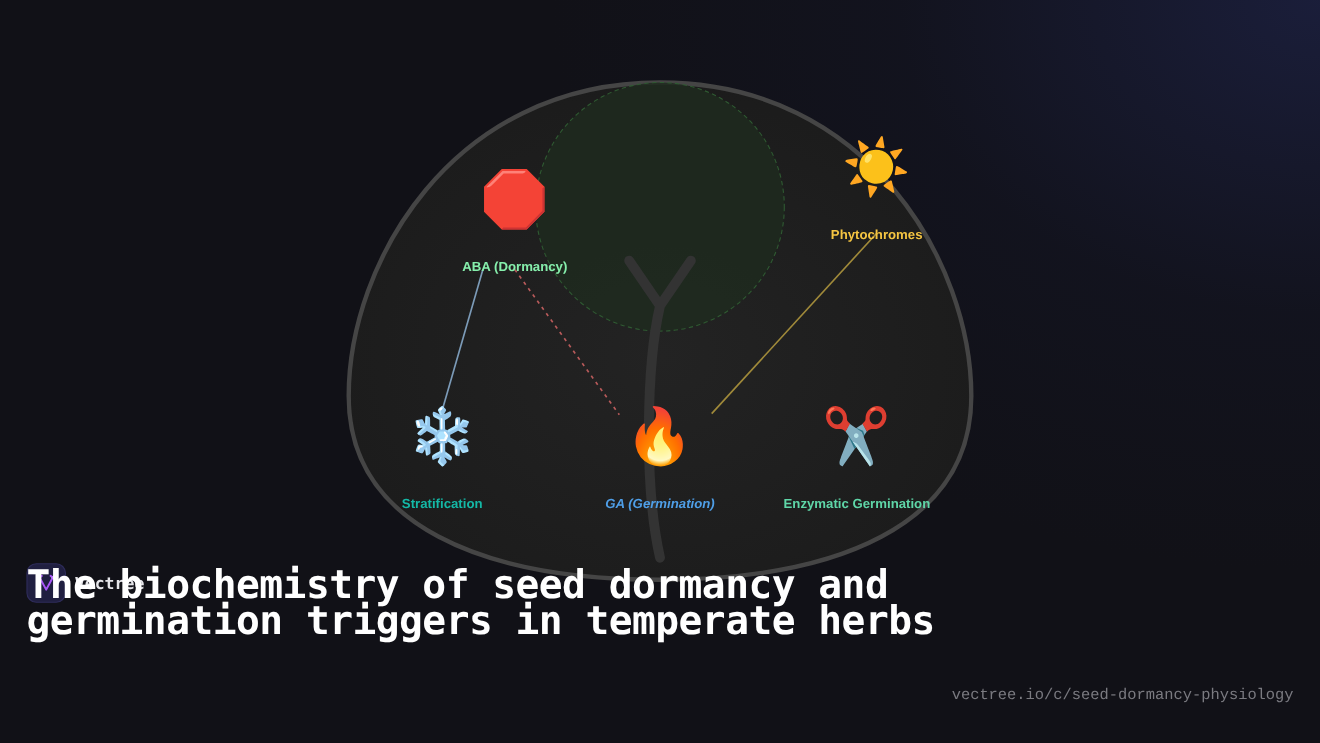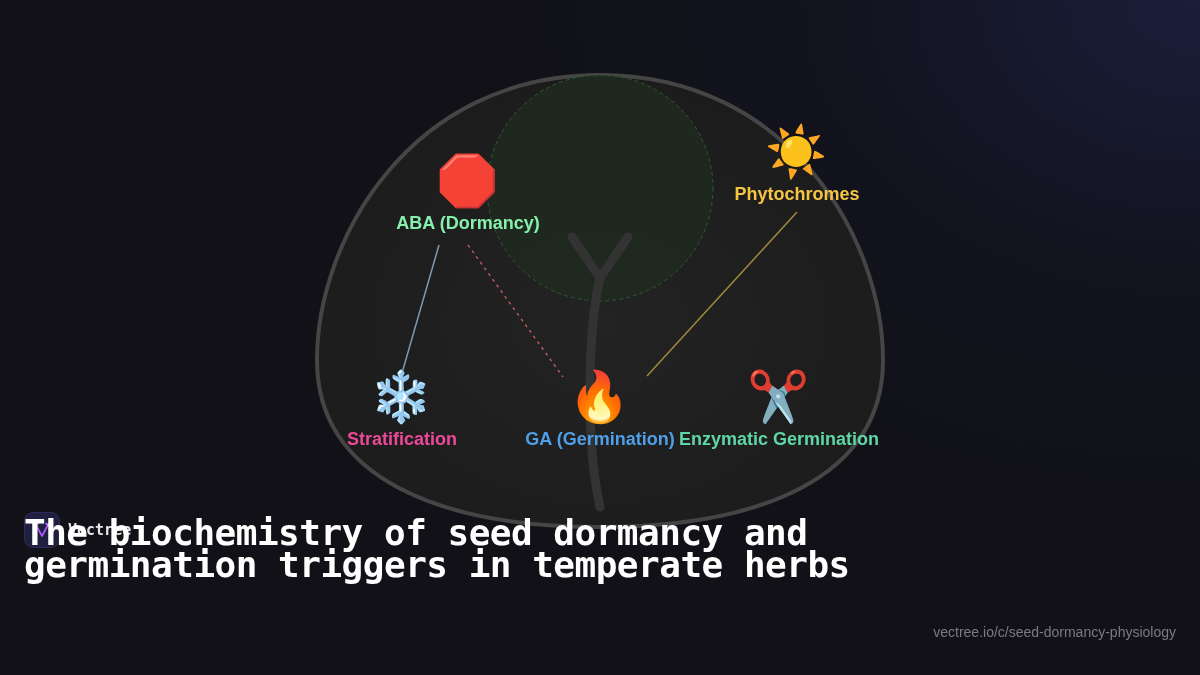--- a/index.html
+++ b/index.html
@@ -12,40 +12,40 @@
     position: absolute; inset: 0;
     background:
       radial-gradient(ellipse 700px 520px at 1200px 0px, rgba(28,32,64,0.85), rgba(20,22,40,0.4) 55%, rgba(17,17,23,0) 100%);
   }
   .diagram { position: absolute; left: 0; top: 0; width: 1200px; height: 675px; }
   .node {
     position: absolute; transform: translateX(-50%);
     display: flex; flex-direction: column; align-items: center;
   }
   .node .icon { font-size: 50px; line-height: 56px; height: 56px; }
-  .node .label { font-size: 18px; font-weight: bold; white-space: nowrap; margin-top: 4px; }
+  .node .label { font-size: 12px; font-weight: bold; white-space: nowrap; margin-top: 26px; }
   .brand {
     position: absolute; left: 24px; top: 512px; display: flex; align-items: center; gap: 8px;
   }
   .brand-logo {
     width: 34px; height: 34px; border-radius: 9px;
     background: #201f40; border: 1px solid #2e2c5a;
     display: flex; align-items: center; justify-content: center;
   }
   .brand-name {
     font-family: "DejaVu Sans Mono", monospace; font-weight: bold; font-size: 15px; color: #e6e6ea;
   }
   .title {
     position: absolute; left: 24px; top: 517px; width: 840px;
     font-family: "DejaVu Sans Mono", monospace; font-weight: bold;
     font-size: 36px; line-height: 32px; color: #ffffff; letter-spacing: -0.5px;
   }
   .url {
     position: absolute; right: 24px; top: 624px;
-    font-family: Liberation Sans, sans-serif; font-size: 14px; color: #7a7a80; text-align: center;
+    font-family: Liberation Mono, monospace; font-size: 14px; color: #7a7a80; text-align: center;
   }
 </style>
 </head>
 <body>
 
 <div class="bg-glow"></div>
 
 <svg class="diagram" viewBox="0 0 1200 675" width="1200" height="675">
   <defs>
     <radialGradient id="seedGrad" cx="50%" cy="55%" r="60%">
@@ -66,26 +66,26 @@
   <span class="label" style="color:#86efac;">ABA (Dormancy)</span>
 </div>
 
 <div class="node" style="left:797px; top:124px;">
   <span class="icon">☀️</span>
   <span class="label" style="color:#f5c542;">Phytochromes</span>
 </div>
 
 <div class="node" style="left:402px; top:369px;">
   <span class="icon">❄️</span>
-  <span class="label" style="color:#ec4899;">Stratification</span>
+  <span class="label" style="color:#14b8a6;">Stratification</span>
 </div>
 
 <div class="node" style="left:600px; top:369px;">
   <span class="icon">🔥</span>
-  <span class="label" style="color:#4f9fe8;">GA (Germination)</span>
+  <span class="label" style="color:#4f9fe8;font-style:italic;">GA (Germination)</span>
 </div>
 
 <div class="node" style="left:779px; top:369px;">
   <span class="icon">✂️</span>
   <span class="label" style="color:#5fd6a8;">Enzymatic Germination</span>
 </div>
 
 <div class="brand">
   <div class="brand-logo">
     <svg width="20" height="20" viewBox="0 0 20 20">

